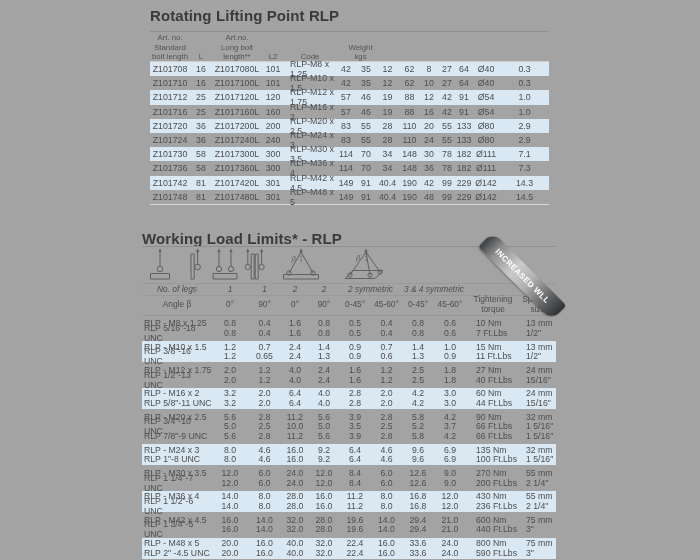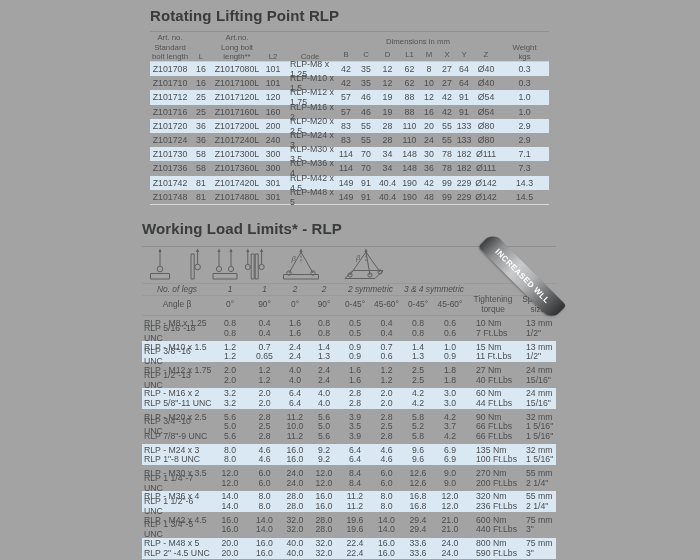--- a/index.html
+++ b/index.html
@@ -3,21 +3,21 @@
 <meta charset="utf-8">
 <style>
   * { margin:0; padding:0; box-sizing:border-box; }
   html,body { background:#ffffff; }
   .page {
     position:relative; width:700px; height:560px; background:#a3a3a3;
     font-family:"Liberation Sans", sans-serif; color:#4d4e50; overflow:hidden;
   }
   .title { position:absolute; font-size:15px; font-weight:bold; color:#3a3b3d; letter-spacing:0.1px; }
   #title1 { left:150px; top:7px; }
-  #title2 { left:142px; top:220px; }
+  #title2 { left:142px; top:230px; }
 
   
   .t1 { position:absolute; left:150px; top:31px; width:399px; }
   .t1-head { display:flex; align-items:flex-end; height:31px;
              border-top:1px solid #8e8f91; border-bottom:1px solid #cdced0;
              font-size:7.8px; line-height:1.18; text-align:center; color:#525355; }
   .t1-head > span, .t1-head > div { flex:none; }
   .pre { white-space:pre-line; }
   .dims-block { display:flex; flex-direction:column; justify-content:space-between; height:25px; width:164px; padding:1px 0 2px 0; }
   .dims-letters { display:flex; font-size:7.8px; }
@@ -79,33 +79,20 @@
     <div class="t1-head">
       <span class="w40 pre">Art. no.
 Standard
 bolt length</span>
       <span class="w22">L</span>
       <span class="w50 pre">Art.no.
 Long bolt
 length**</span>
       <span class="w22">L2</span>
       <span class="w52">Code</span>
-      <div class="dims-block w164">
-        <span>Dimensions in mm</span>
-        <span class="dims-letters">
-            <span style="width: 20px;">B</span>
-            <span style="width: 20px;">C</span>
-            <span style="width: 23px;">D</span>
-            <span style="width: 21px;">L1</span>
-            <span style="width: 18px;">M</span>
-            <span style="width: 18px;">X</span>
-            <span style="width: 16px;">Y</span>
-            <span style="width: 28px;">Z</span>
-          </span>
-      </div>
       <span class="w49 pre">Weight
 kgs</span>
     </div>
     <div class="t1-body">
         <div class="t1row shade">
           <span style="width: 40px;">Z101708</span>
           <span style="width: 22px;">16</span>
           <span style="width: 50px;">Z1017080L</span>
           <span style="width: 22px;">101</span>
           <span class="cell-left" style="width: 52px;">RLP-M8 x 1.25</span>
@@ -584,21 +571,21 @@
           <div class="t2row">
             <span class="lab" style="width: 70px;">RLP - M36 x 4</span>
             <span style="width: 36px;">14.0</span>
             <span style="width: 33px;">8.0</span>
             <span style="width: 28px;">28.0</span>
             <span style="width: 30px;">16.0</span>
             <span style="width: 32px;">11.2</span>
             <span style="width: 31px;">8.0</span>
             <span style="width: 32px;">16.8</span>
             <span style="width: 32px;">12.0</span>
-            <span class="tq" style="width: 54px;">320 Nm</span>
+            <span class="tq" style="width: 54px;">430 Nm</span>
             <span class="sp" style="width: 36px;">55 mm</span>
           </div>
           <div class="t2row">
             <span class="lab" style="width: 70px;">RLP 1 1/2"-6 UNC</span>
             <span style="width: 36px;">14.0</span>
             <span style="width: 33px;">8.0</span>
             <span style="width: 28px;">28.0</span>
             <span style="width: 30px;">16.0</span>
             <span style="width: 32px;">11.2</span>
             <span style="width: 31px;">8.0</span>

